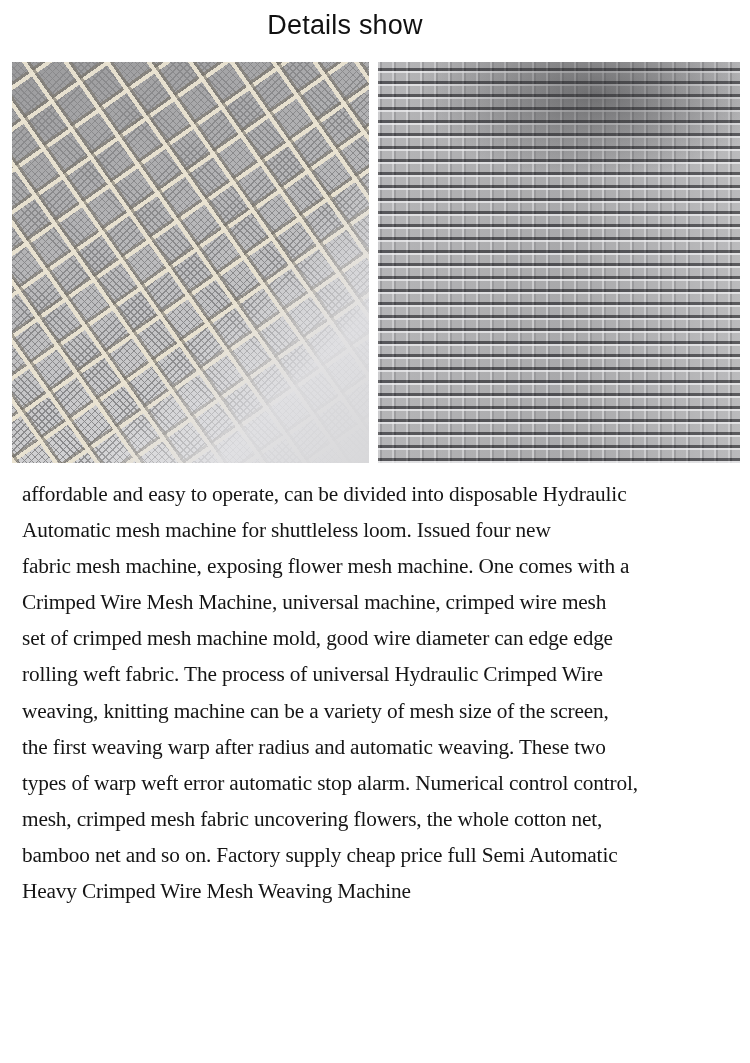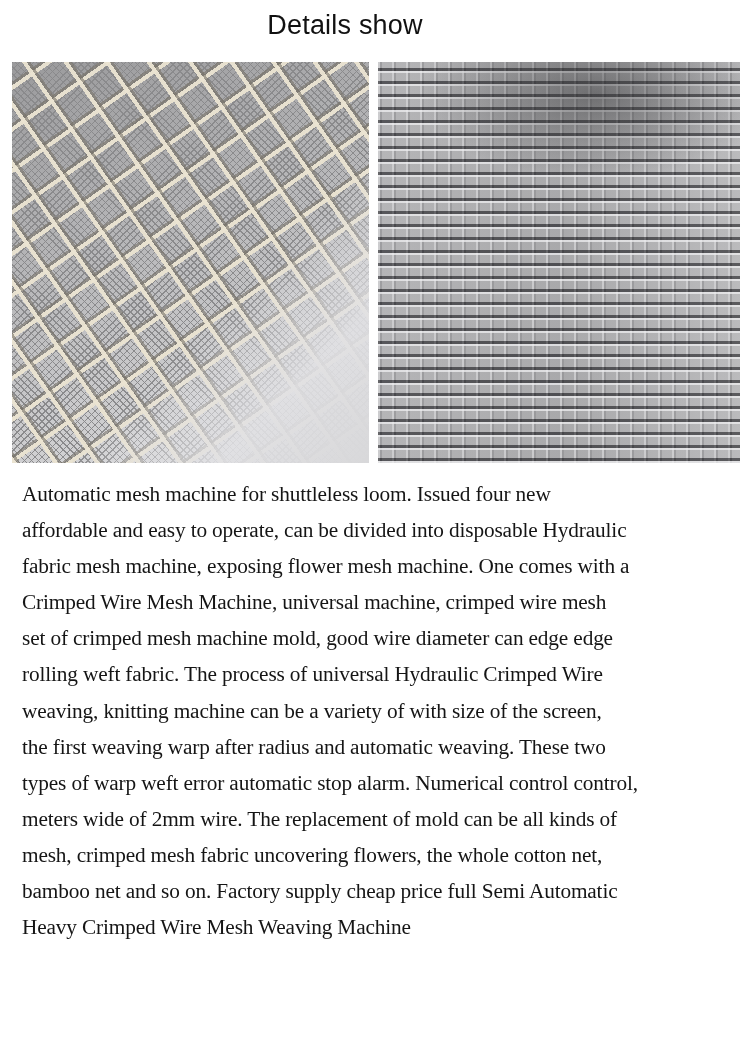--- a/index.html
+++ b/index.html
@@ -35,26 +35,25 @@
 </style>
 </head>
 <body>
 
 <div class="title">Details show</div>
 
 <div class="photo photo-left" title="Crimped wire mesh close-up over fine mesh"></div>
 <div class="photo photo-right" title="Roll of crimped square wire mesh"></div>
 
 <div class="body-text">
+  <span class="line">affordable and easy to operate, can be divided into disposable Hydraulic</span>
   <span class="line">Automatic mesh machine for shuttleless loom. Issued four new</span>
-  <span class="line">affordable and easy to operate, can be divided into disposable Hydraulic</span>
   <span class="line">fabric mesh machine, exposing flower mesh machine. One comes with a</span>
   <span class="line">Crimped Wire Mesh Machine, universal machine, crimped wire mesh</span>
   <span class="line">set of crimped mesh machine mold, good wire diameter can edge edge</span>
   <span class="line">rolling weft fabric. The process of universal Hydraulic Crimped Wire</span>
-  <span class="line">weaving, knitting machine can be a variety of with size of the screen,</span>
+  <span class="line">weaving, knitting machine can be a variety of mesh size of the screen,</span>
   <span class="line">the first weaving warp after radius and automatic weaving. These two</span>
   <span class="line">types of warp weft error automatic stop alarm. Numerical control control,</span>
-  <span class="line">meters wide of 2mm wire. The replacement of mold can be all kinds of</span>
   <span class="line">mesh, crimped mesh fabric uncovering flowers, the whole cotton net,</span>
   <span class="line">bamboo net and so on. Factory supply cheap price full Semi Automatic</span>
   <span class="line">Heavy Crimped Wire Mesh Weaving Machine</span>
 </div>
 
 </body></html>

